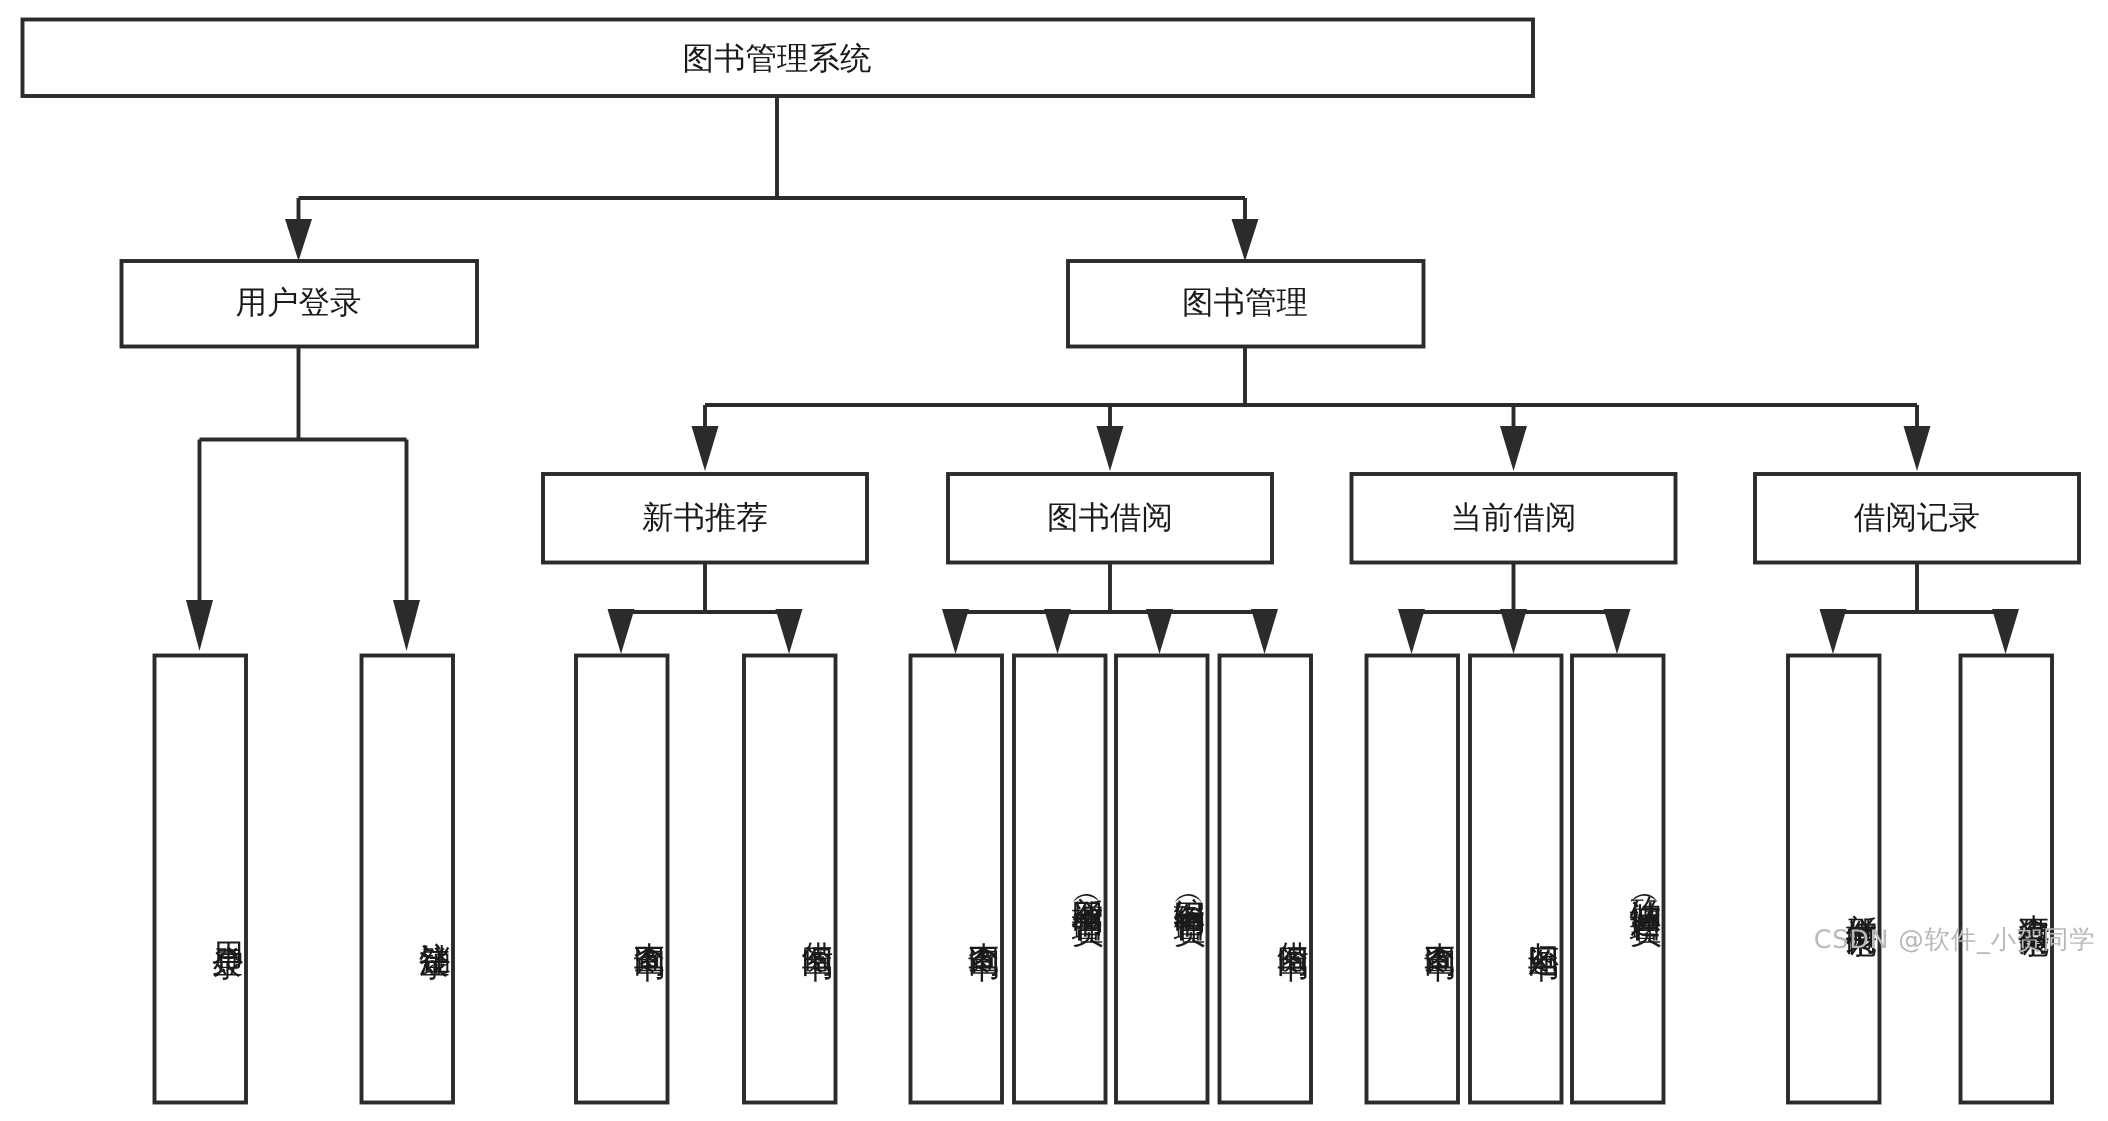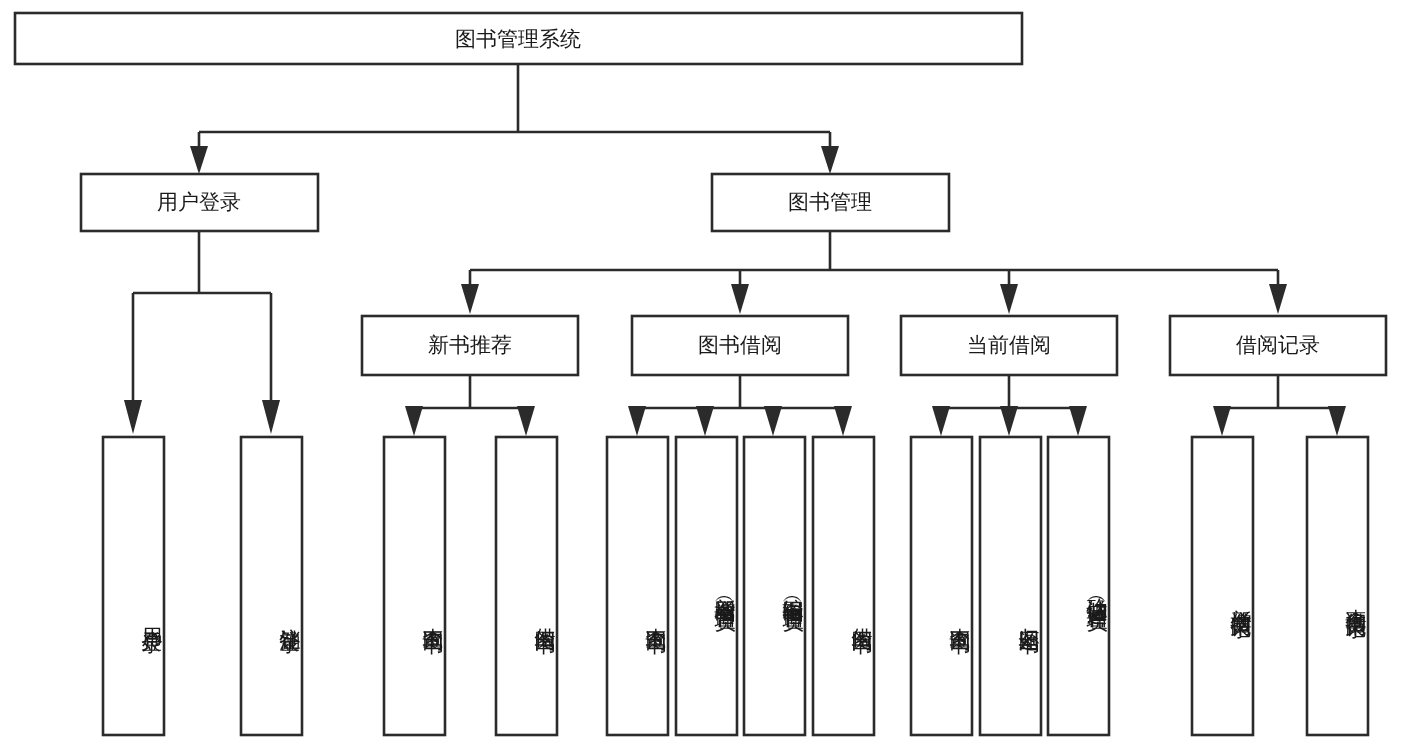--- a/index.html
+++ b/index.html
@@ -226,14 +226,15 @@
   <div class="vlabel" style="left:744px; top:444px; width:61px; height:291px;">编辑图书（管理员）</div>
   <div class="vlabel" style="left:813px; top:495px; width:61px; height:240px;">借阅图书</div>
 
   <div class="vlabel" style="left:911px; top:495px; width:61px; height:240px;">查询图书</div>
   <div class="vlabel" style="left:980px; top:495px; width:61px; height:240px;">归还图书</div>
   <div class="vlabel" style="left:1048px; top:444px; width:61px; height:291px;">确认归还（管理员）</div>
 
   <div class="vlabel" style="left:1192px; top:460px; width:61px; height:275px;">新增借阅记录</div>
   <div class="vlabel" style="left:1307px; top:460px; width:61px; height:275px;">查询借阅记录</div>
 
+  <div class="watermark">CSDN @软件_小贺同学</div>
 
 </div>
 
 </body></html>

